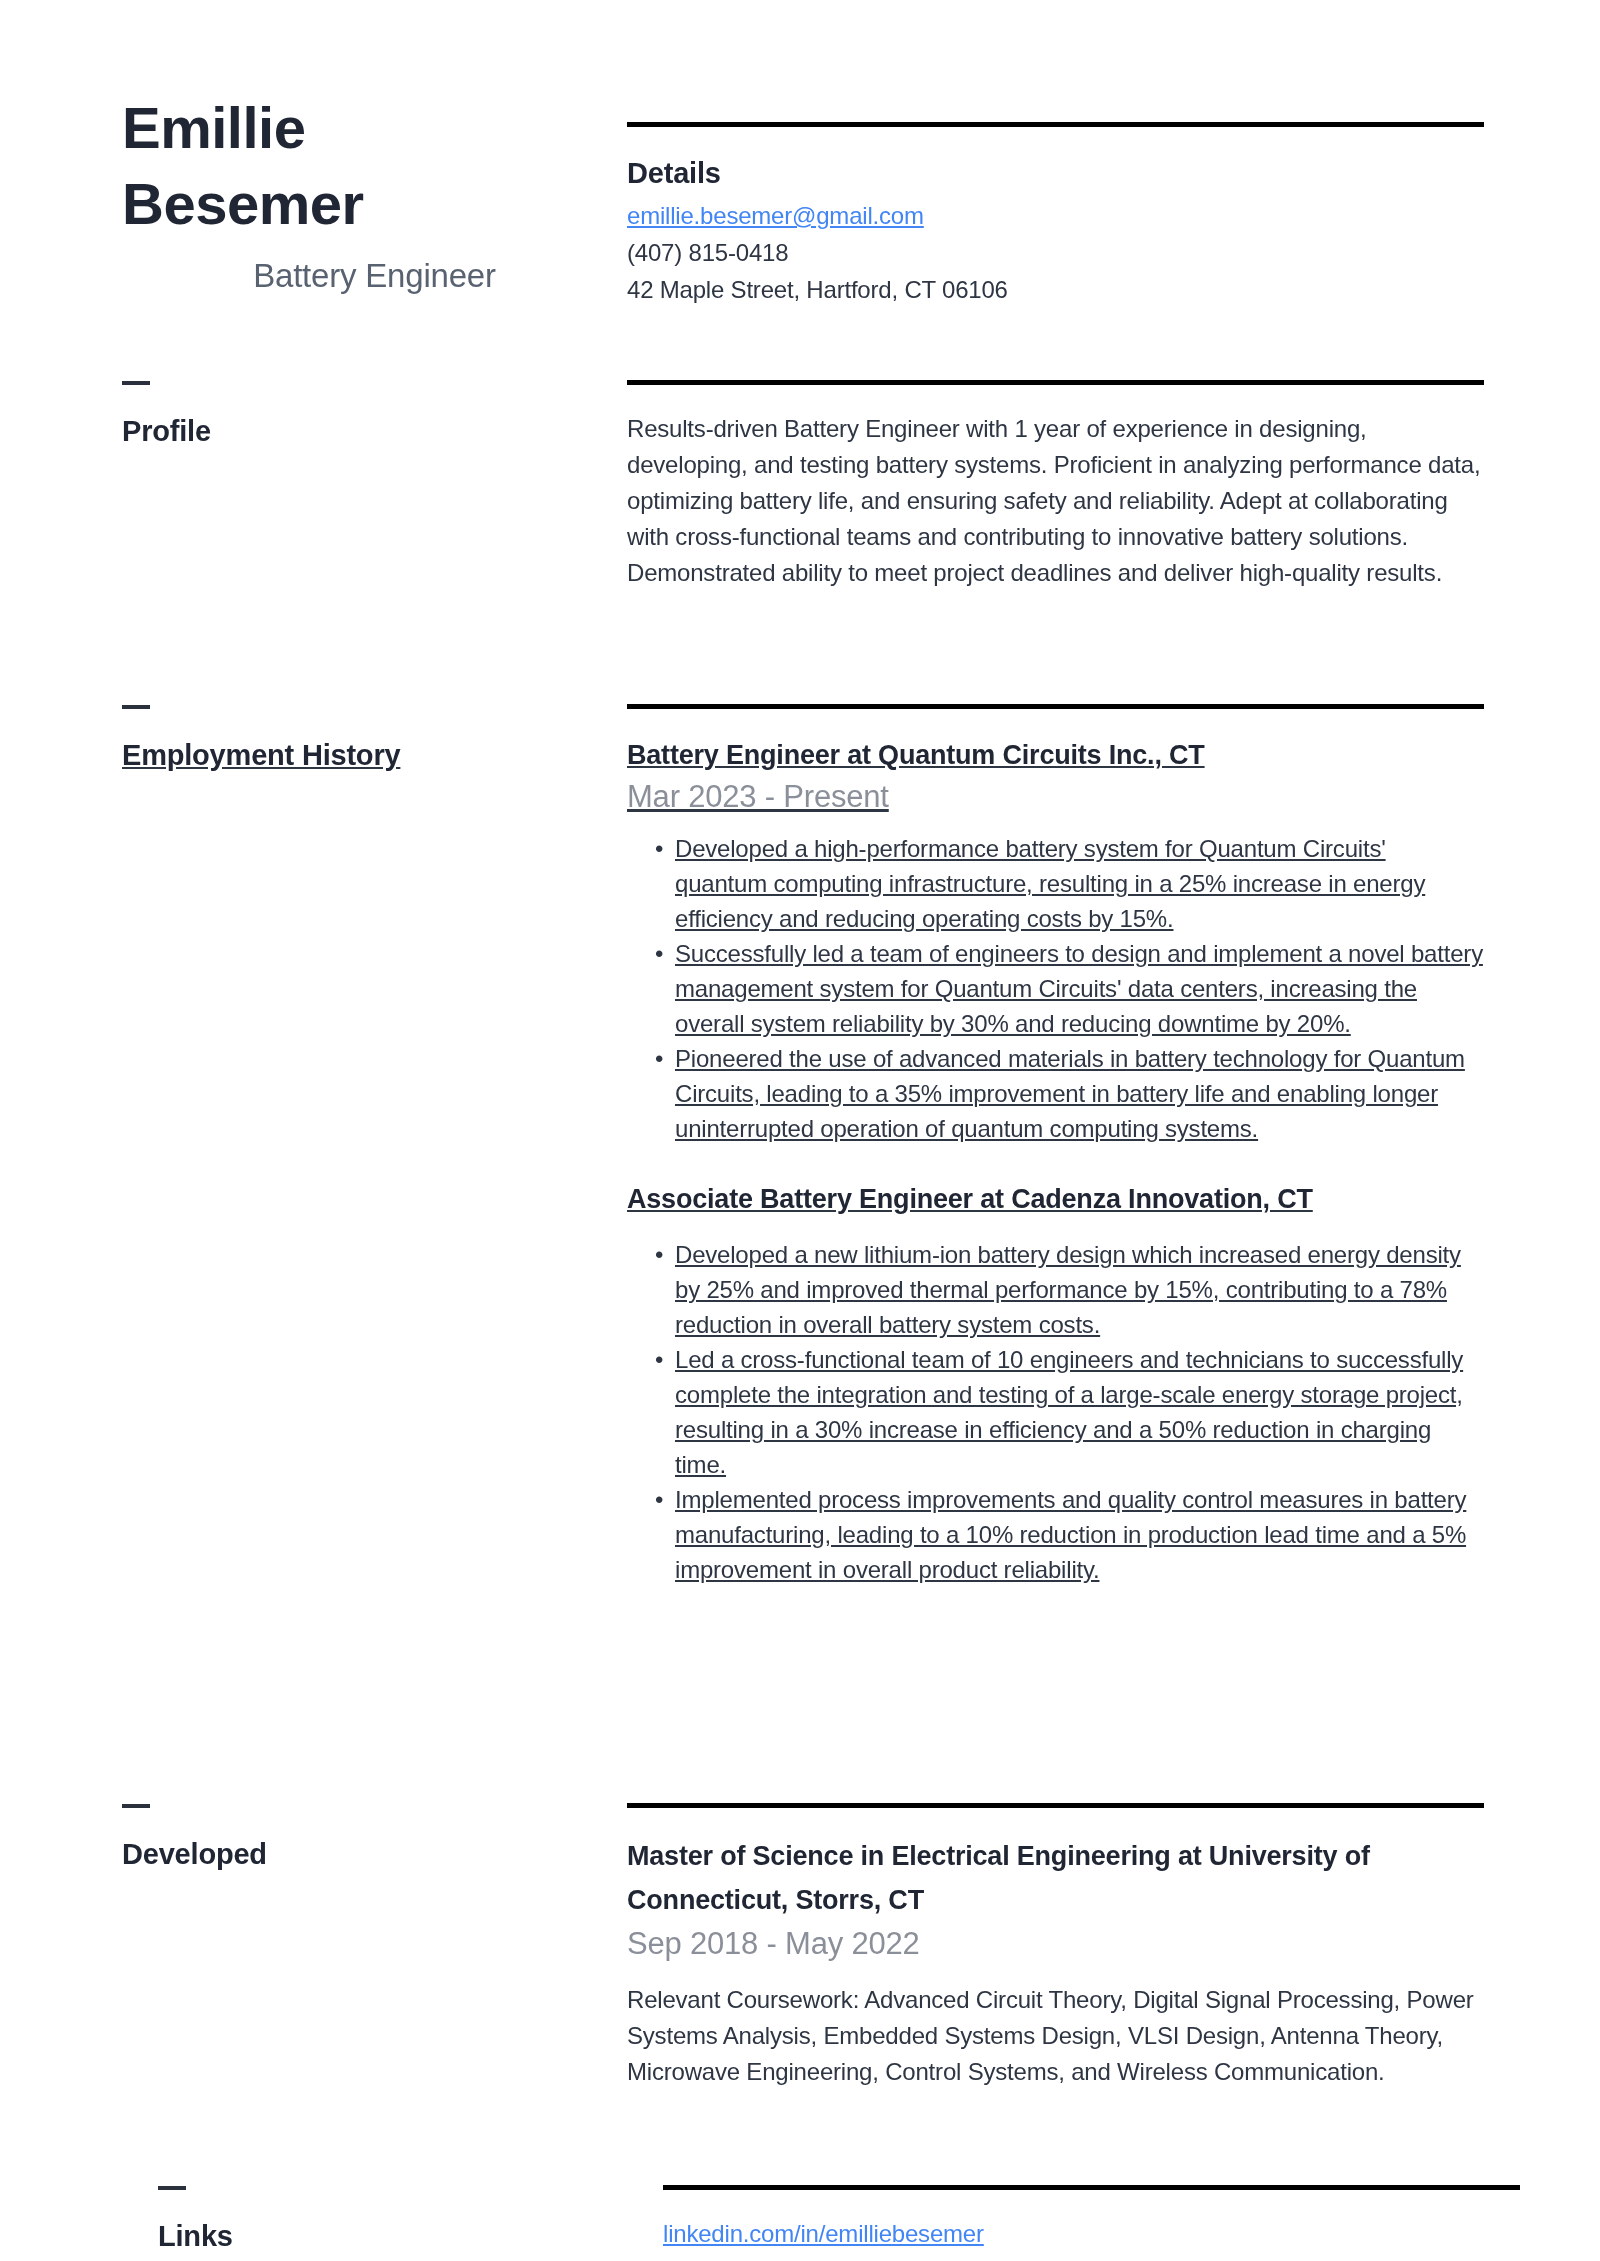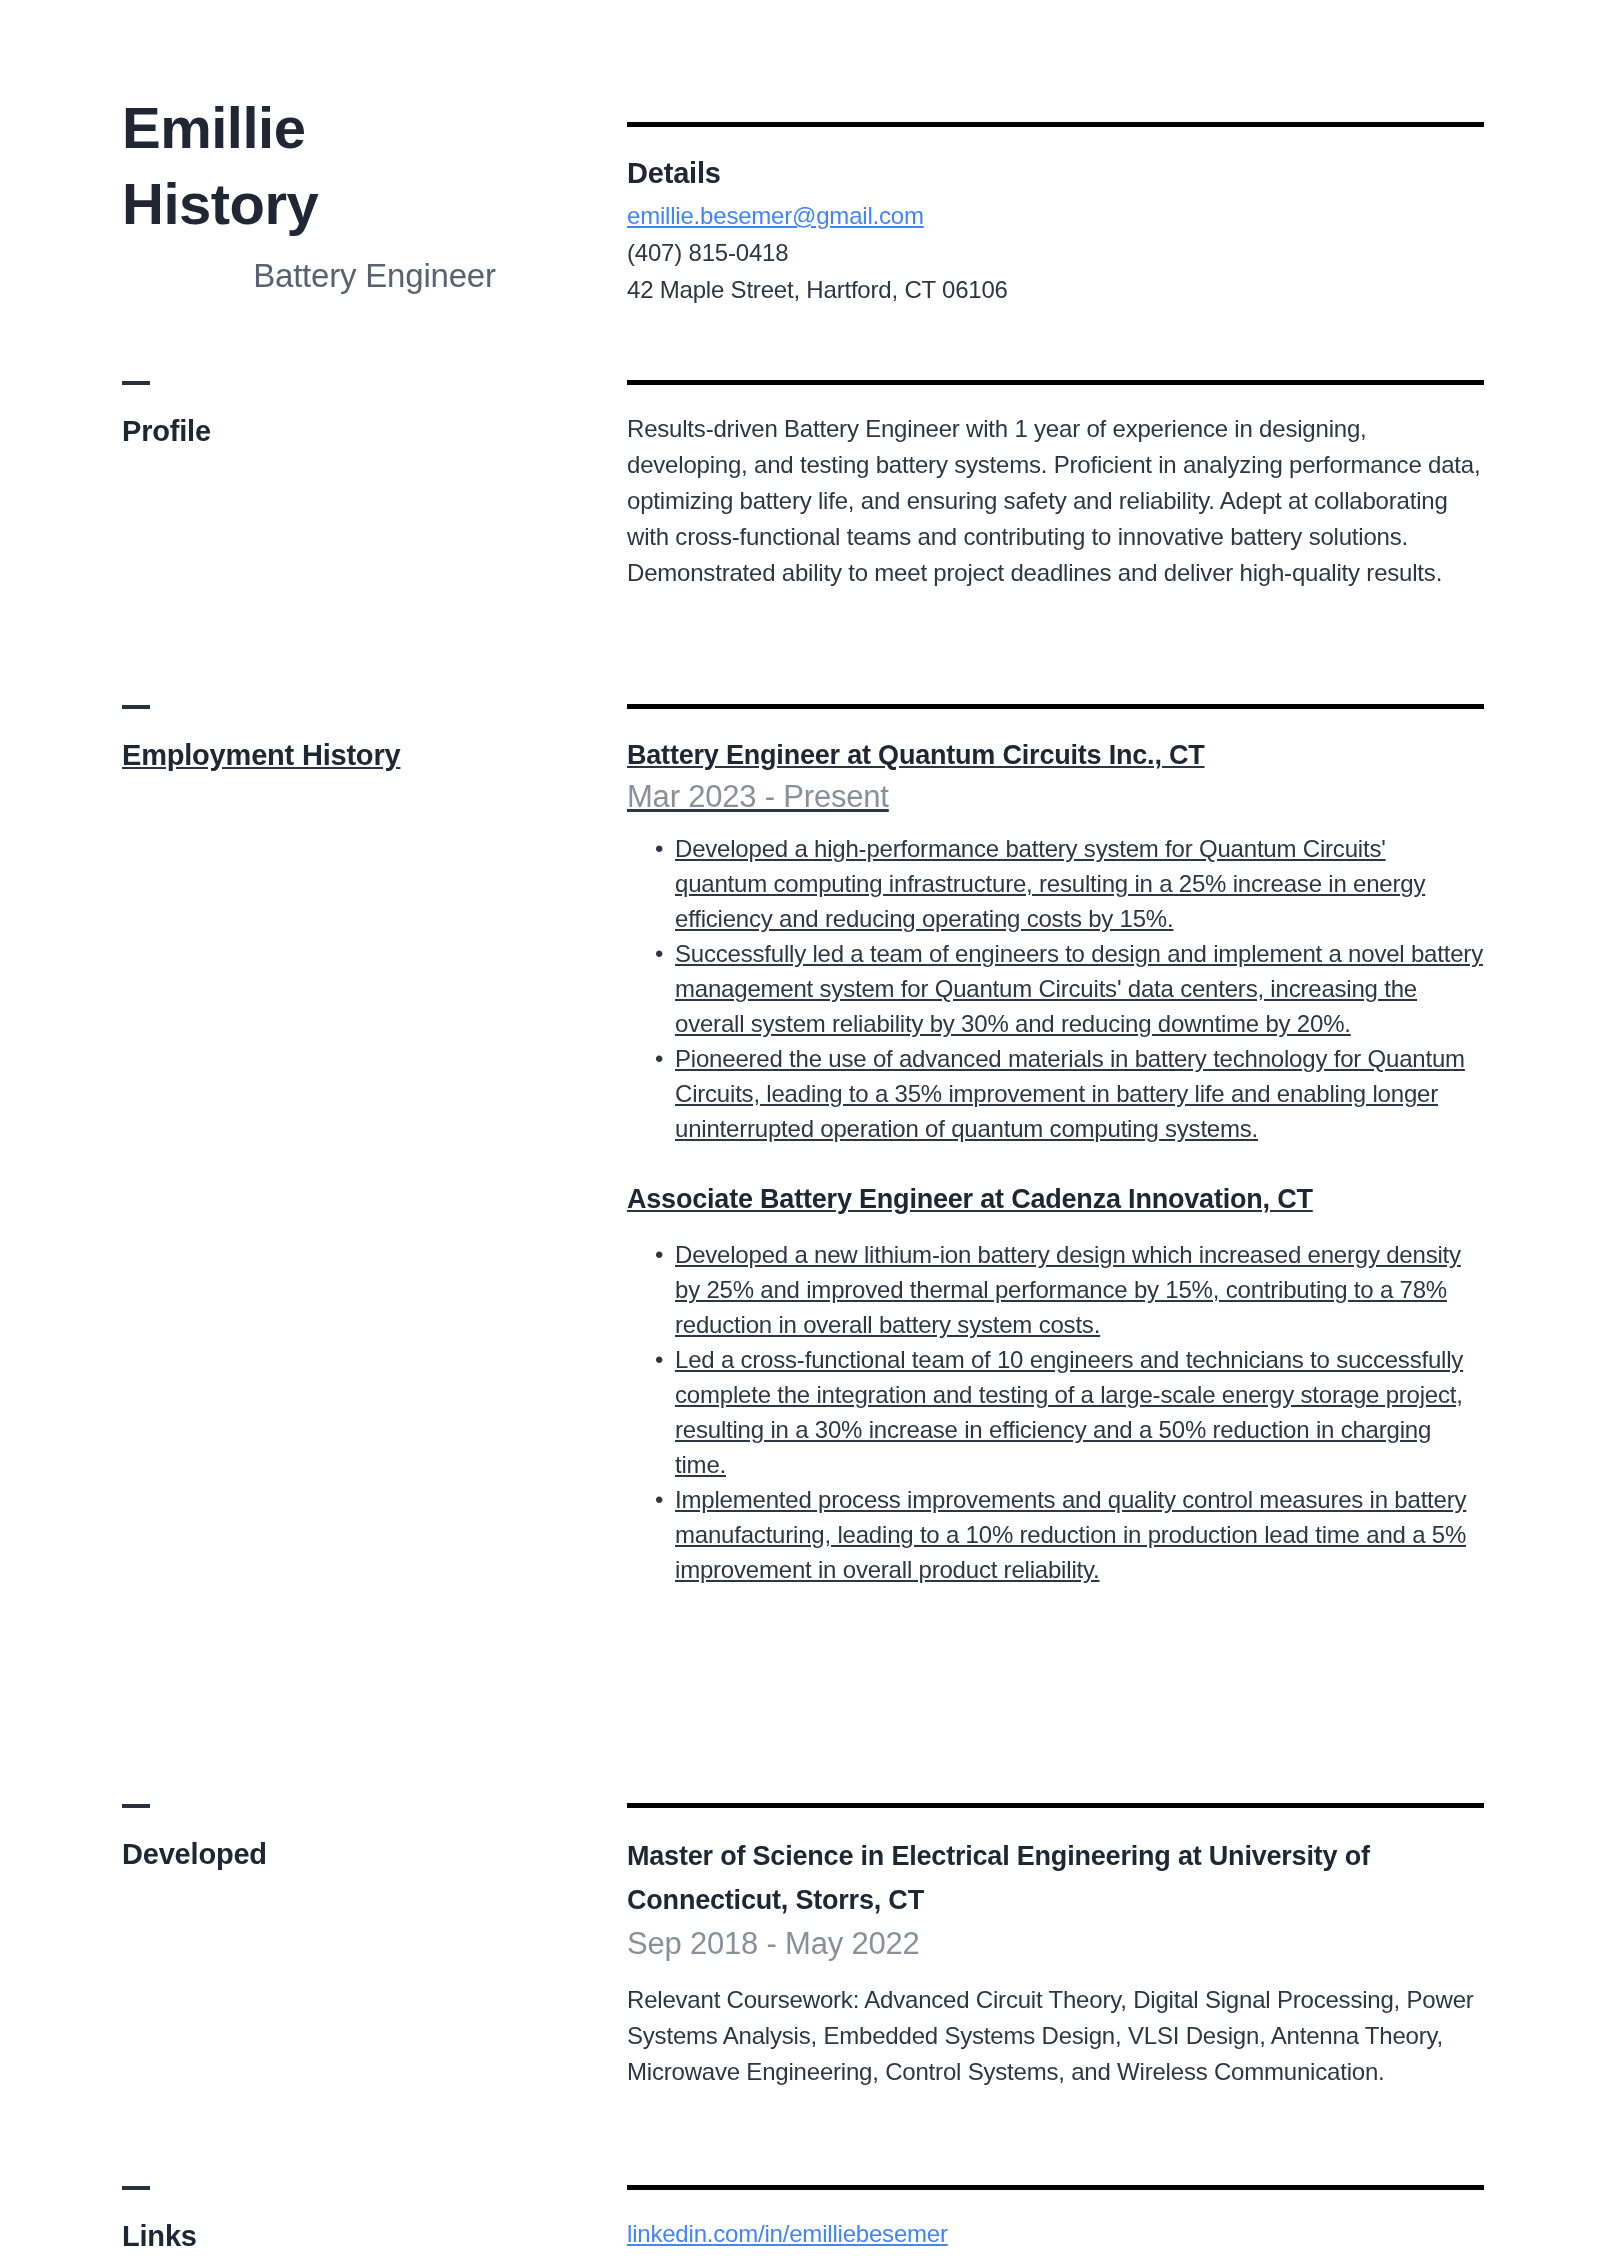--- a/index.html
+++ b/index.html
@@ -17,21 +17,21 @@
     position: absolute;
     left: 122px;
     width: 1362px;
     display: grid;
     grid-template-columns: 505px 857px;
   }
   .row-header     { top: 90px; }
   .row-profile    { top: 380px; }
   .row-employment { top: 704px; text-decoration: underline; }
   .row-education  { top: 1803px; }
-  .row-links      { top: 2185px; }
+  .row-links      { top: 2185px; margin-left: 36px; }
 
   
   h1.name {
     margin: 0;
     font-size: 58px;
     line-height: 76px;
     font-weight: 700;
     color: var(--heading, #202634);
     letter-spacing: -0.5px;
   }
@@ -118,21 +118,21 @@
 </style>
 </head>
 <body>
 
 <div class="page">
 
   <section class="row row-header">
     <div class="left">
       <h1 class="name">
         <span class="block">Emillie</span>
-        <span class="block">History</span>
+        <span class="block">Besemer</span>
       </h1>
       <div class="subtitle">Battery Engineer</div>
     </div>
     <div class="right">
       <div class="rule" style="margin-top:32px"></div>
       <h2 class="details-heading">Details</h2>
       <p class="line"><a class="link">emillie.besemer@gmail.com</a></p>
       <p class="line">(407) 815-0418</p>
       <p class="line">42 Maple Street, Hartford, CT 06106</p>
     </div>

